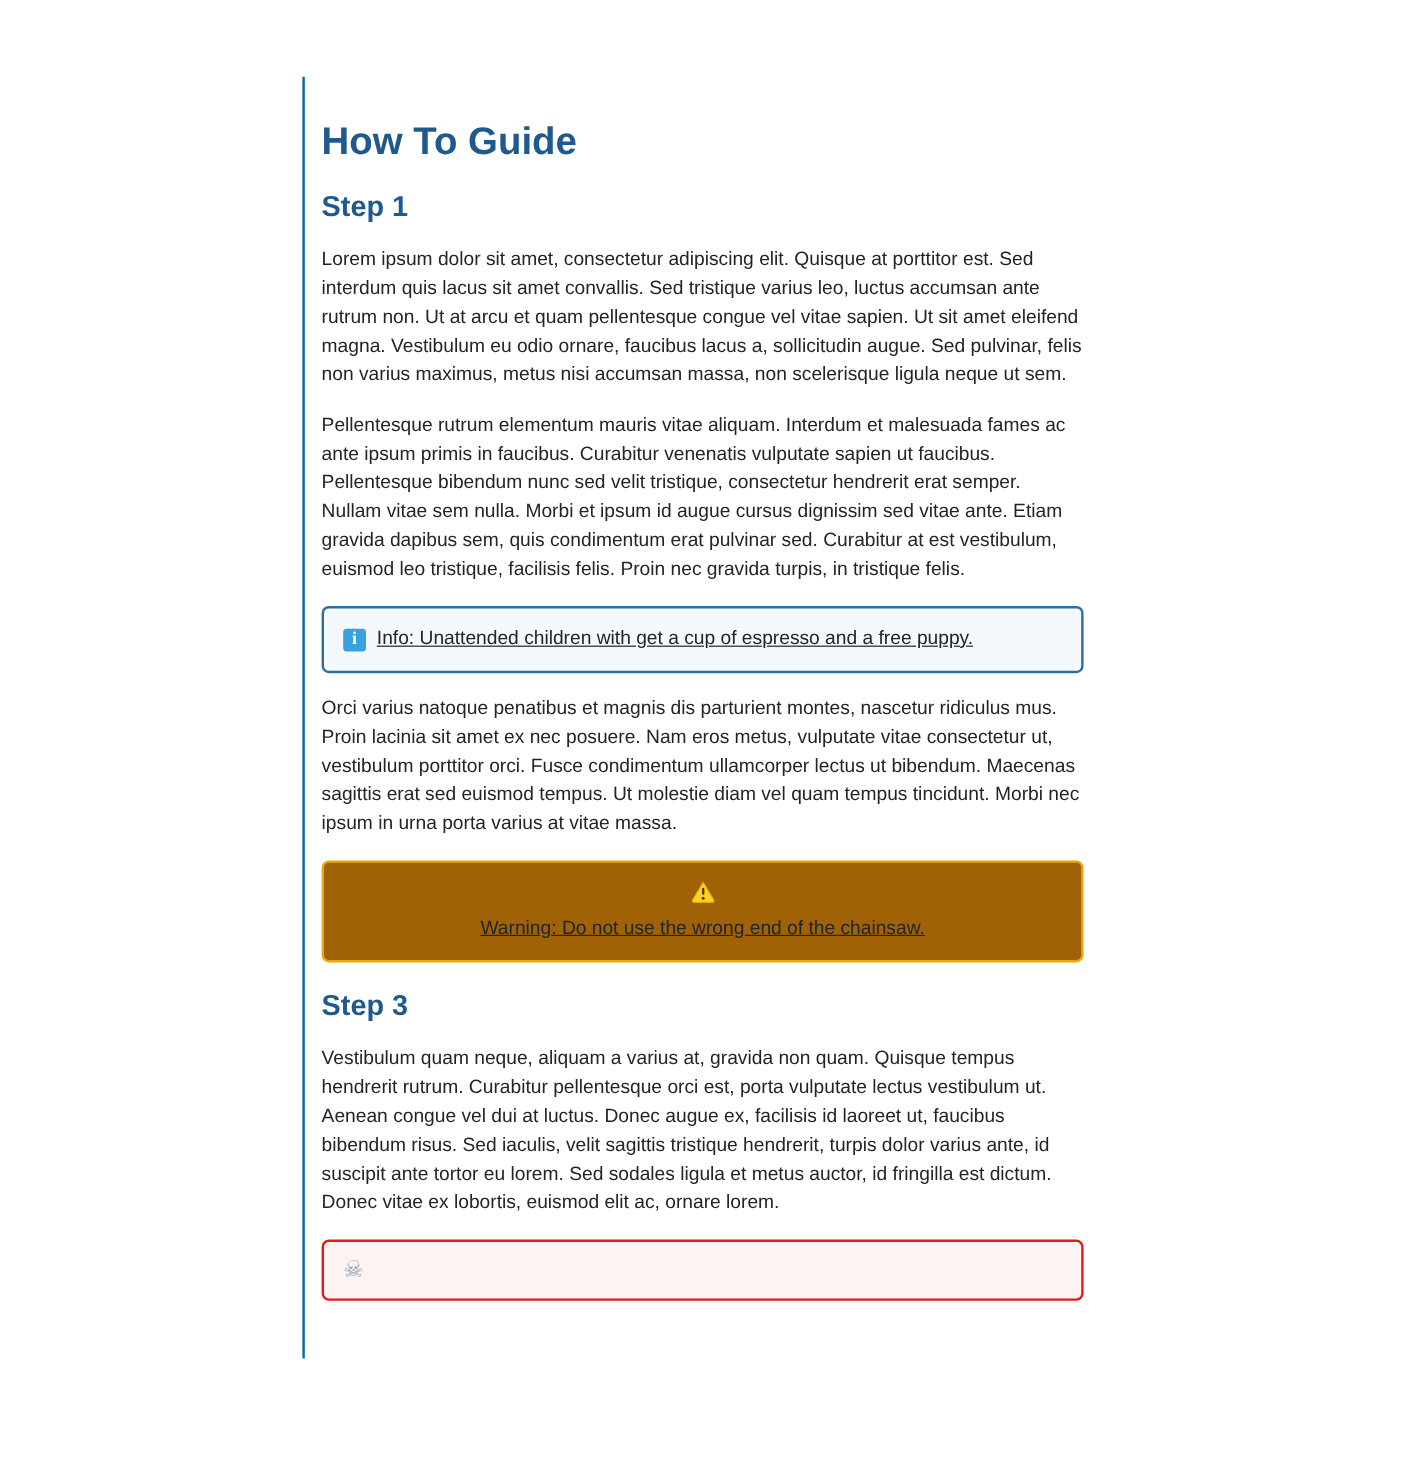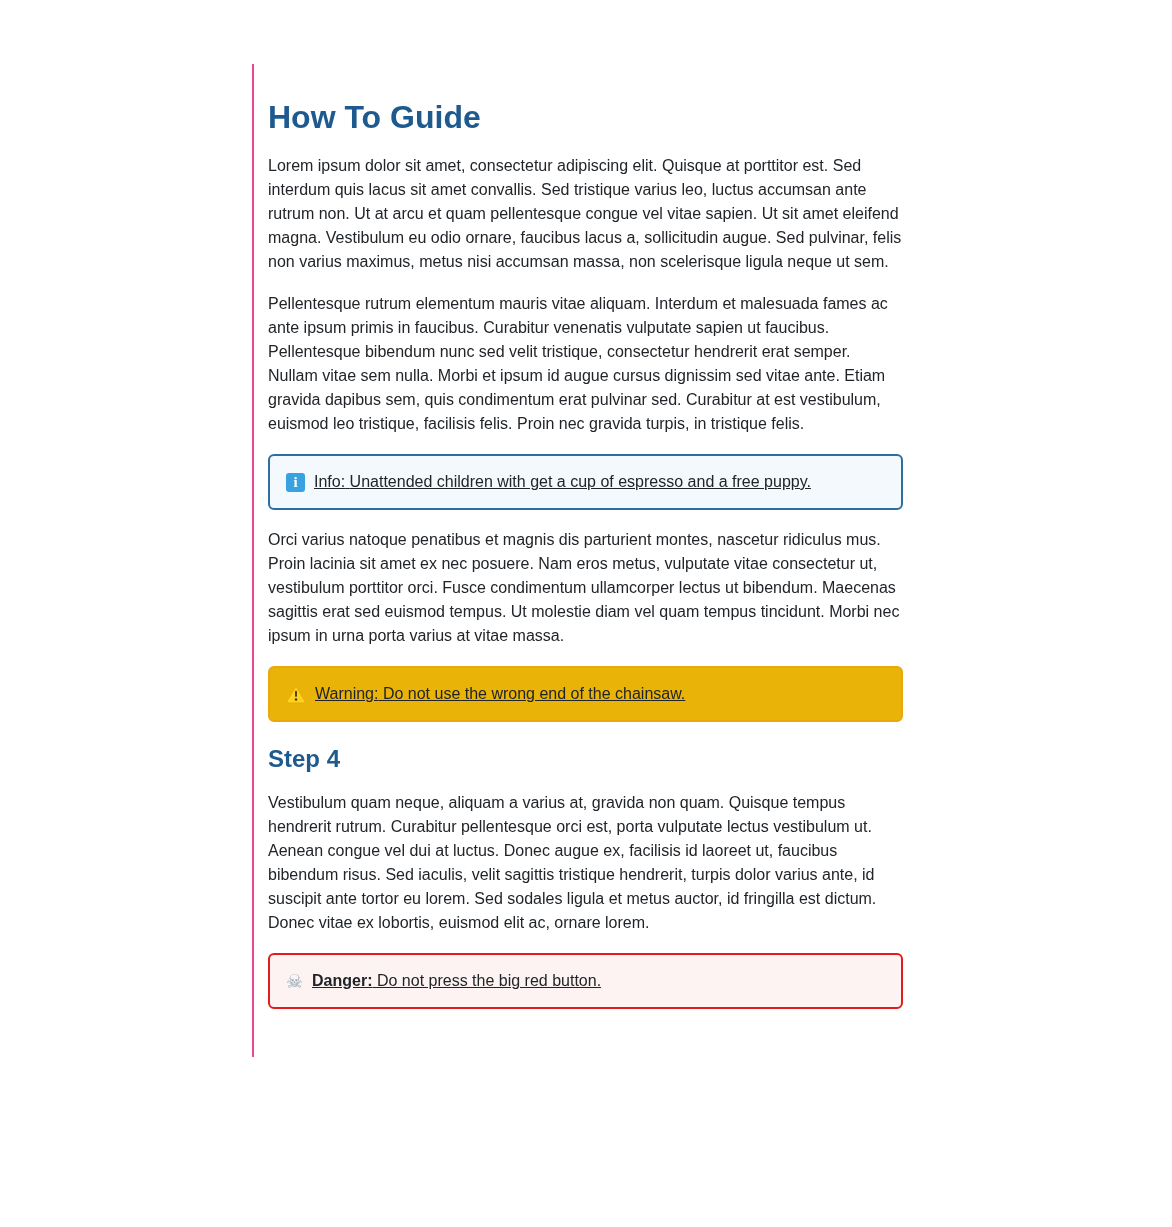--- a/index.html
+++ b/index.html
@@ -12,21 +12,21 @@
     height: 1227px;
     font-family: "Liberation Sans", sans-serif;
     font-size: 16px;
     line-height: 24px;
     color: #212529;
   }
   .article {
     box-sizing: border-box;
     width: 651px;
     margin: 64px 0 0 252px;
-    border-left: 2px solid #ec4899;
+    border-left: 2px solid #0369a1;
     padding: 34px 0 30px 14px;
   }
   h1.page-title {
     margin: 0;
     font-size: 32px;
     line-height: 38px;
     font-weight: bold;
     color: #1e5a8e;
   }
   h2.section-heading {
@@ -43,21 +43,21 @@
     display: flex;
     align-items: center;
     gap: 9px;
     margin: 18px 0;
     padding: 14px 16px;
     border: 2px solid;
     border-radius: 6px;
   }
   .alert p { margin: 0; text-decoration: underline; }
   .alert-info    { background: #f4f9fd; border-color: #2c6e9f; }
-  .alert-warning { background: #eab308; border-color: #e8a90f; }
+  .alert-warning { background: #a16207; border-color: #e8a90f; flex-direction: column; }
   .alert-danger  { background: #fdf3f3; border-color: #e21b1b; }
   .alert-danger .callout-label { font-weight: bold; }
 
   
   .ico-info {
     display: inline-flex;
     align-items: center;
     justify-content: center;
     flex: 0 0 auto;
     width: 19px;
@@ -83,20 +83,21 @@
   }
 </style>
 </head>
 <body>
 
 <div class="article">
 
   <h1 class="page-title">How To Guide</h1>
 
   <section>
+    <h2 class="section-heading">Step 1</h2>
     <p class="body-paragraph">Lorem ipsum dolor sit amet, consectetur adipiscing elit. Quisque at porttitor est. Sed interdum quis lacus sit amet convallis. Sed tristique varius leo, luctus accumsan ante rutrum non. Ut at arcu et quam pellentesque congue vel vitae sapien. Ut sit amet eleifend magna. Vestibulum eu odio ornare, faucibus lacus a, sollicitudin augue. Sed pulvinar, felis non varius maximus, metus nisi accumsan massa, non scelerisque ligula neque ut sem.</p>
     <p class="body-paragraph">Pellentesque rutrum elementum mauris vitae aliquam. Interdum et malesuada fames ac ante ipsum primis in faucibus. Curabitur venenatis vulputate sapien ut faucibus. Pellentesque bibendum nunc sed velit tristique, consectetur hendrerit erat semper. Nullam vitae sem nulla. Morbi et ipsum id augue cursus dignissim sed vitae ante. Etiam gravida dapibus sem, quis condimentum erat pulvinar sed. Curabitur at est vestibulum, euismod leo tristique, facilisis felis. Proin nec gravida turpis, in tristique felis.</p>
 
     <div class="alert alert-info">
       <span class="ico-info">
           <span>i</span>
         </span>
       <p><span class="callout-label">Info:</span> <span>Unattended children with get a cup of espresso and a free puppy.</span></p>
     </div>
   </section>
@@ -108,22 +109,21 @@
       <svg class="ico-warn" viewBox="0 0 24 24" aria-hidden="true">
         <path d="M12 2.6 L22.6 20.4 a1.6 1.6 0 0 1 -1.37 2.4 H2.77 a1.6 1.6 0 0 1 -1.37 -2.4 Z" fill="#ffd21e" stroke="#e8a90f" stroke-width="1.2" stroke-linejoin="round"></path>
         <rect x="10.85" y="8.2" width="2.3" height="7.2" rx="1.15" fill="#4a3c00"></rect>
         <circle cx="12" cy="18.6" r="1.5" fill="#4a3c00"></circle>
       </svg>
       <p><span class="callout-label">Warning:</span> <span>Do not use the wrong end of the chainsaw.</span></p>
     </div>
   </section>
 
   <section>
-    <h2 class="section-heading">Step 4</h2>
+    <h2 class="section-heading">Step 3</h2>
     <p class="body-paragraph">Vestibulum quam neque, aliquam a varius at, gravida non quam. Quisque tempus hendrerit rutrum. Curabitur pellentesque orci est, porta vulputate lectus vestibulum ut. Aenean congue vel dui at luctus. Donec augue ex, facilisis id laoreet ut, faucibus bibendum risus. Sed iaculis, velit sagittis tristique hendrerit, turpis dolor varius ante, id suscipit ante tortor eu lorem. Sed sodales ligula et metus auctor, id fringilla est dictum. Donec vitae ex lobortis, euismod elit ac, ornare lorem.</p>
 
     <div class="alert alert-danger">
       <span class="ico-skull">☠</span>
-      <p><span class="callout-label">Danger:</span> <span>Do not press the big red button.</span></p>
     </div>
   </section>
 
 </div>
 
 </body></html>

